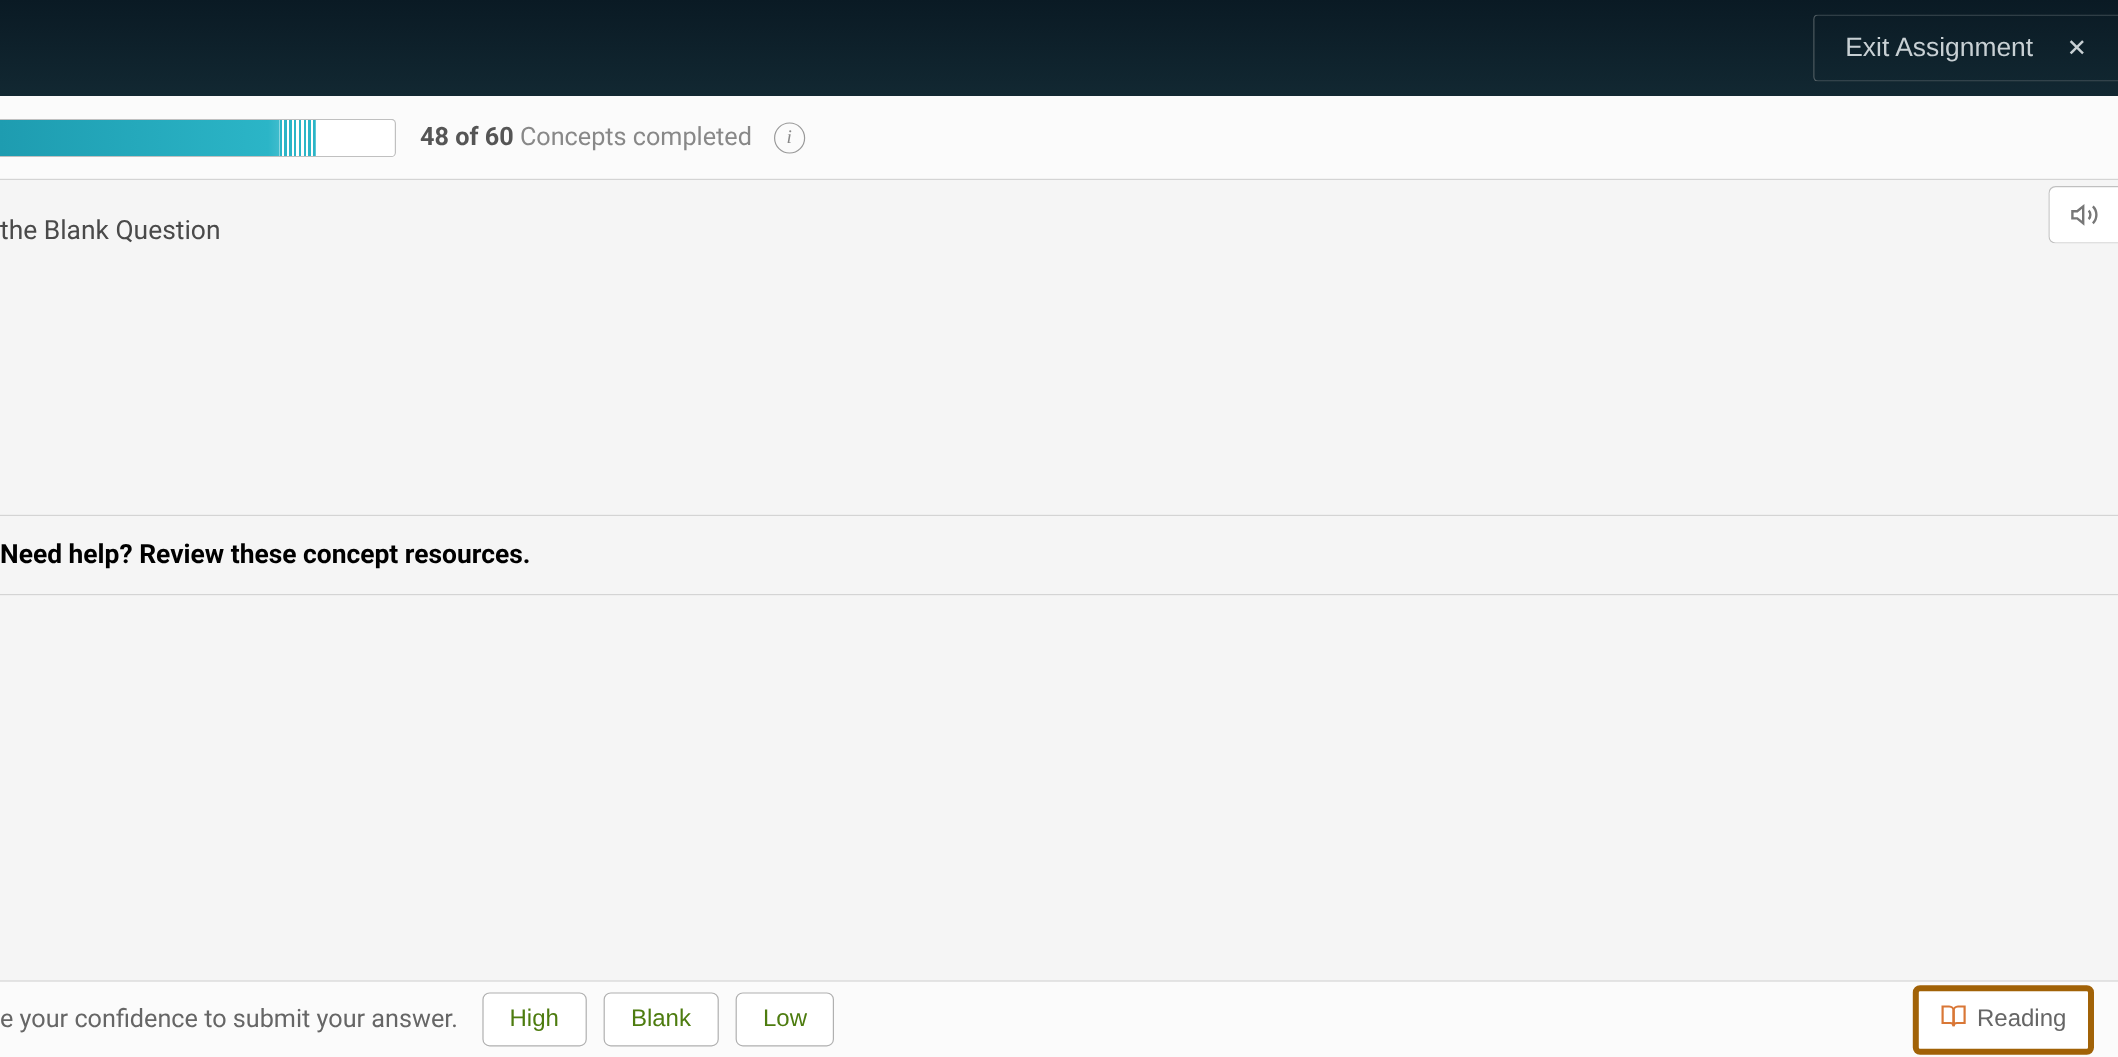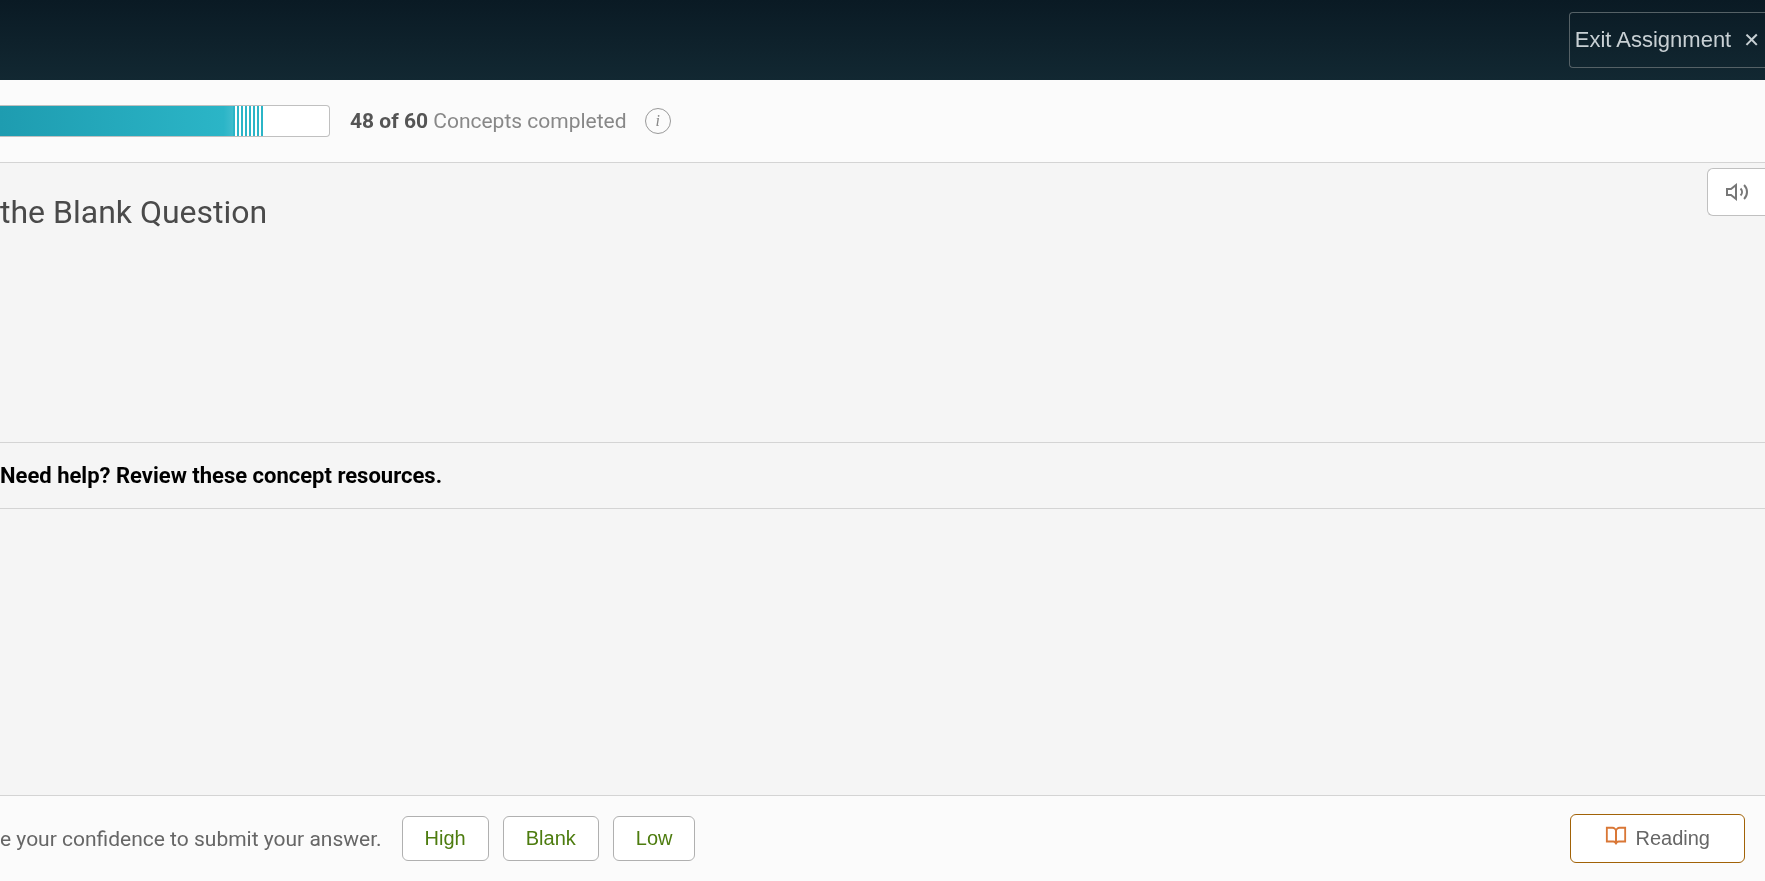--- a/index.html
+++ b/index.html
@@ -20,39 +20,39 @@
       display: flex;
       justify-content: flex-end;
       align-items: center;
       padding-right: 0;
     }
     .exit-btn {
       background: transparent;
       border: 1px solid #556166;
       color: #c8d0d4;
       font-size: 22px;
-      padding: 14px 5px;
-      display: flex;
-      align-items: center;
-      gap: 12px;
+      padding: 14px 26px;
+      display: flex;
+      align-items: center;
+      gap: 28px;
       cursor: pointer;
       border-right: none;
       border-radius: 4px 0 0 4px;
     }
     .exit-btn .close-x {
       font-size: 20px;
       color: #c8d0d4;
     }
     .main-content {
       background: #f5f5f5;
       height: calc(100% - 80px);
       position: relative;
     }
     .progress-section {
-      height: 83px;
+      height: 70px;
       background: #fbfbfb;
       border-bottom: 1px solid #d4d4d4;
       display: flex;
       align-items: center;
       padding-left: 0;
       text-align: center;
     }
     .progress-bar-container {
       width: 330px;
       height: 32px;
@@ -101,21 +101,21 @@
       font-size: 16px;
       cursor: pointer;
     }
     .question-area {
       padding: 30px 0 0 0;
       position: relative;
       height: 280px;
       border-bottom: 1px solid #d4d4d4;
     }
     .question-title {
-      font-size: 32px;
+      font-size: 22px;
       color: #4a4a4a;
       font-weight: 400;
       padding-left: 0;
       margin-bottom: 50px;
     }
     .audio-btn {
       position: absolute;
       right: 0;
       top: 5px;
       width: 58px;
@@ -154,21 +154,21 @@
     .help-text {
       font-size: 22px;
       font-weight: 700;
       color: #000000;
     }
     .bottom-bar {
       position: absolute;
       bottom: 0;
       left: 0;
       right: 0;
-      height: 86px;
+      height: 64px;
       background: #fbfbfb;
       border-top: 1px solid #d4d4d4;
       display: flex;
       align-items: center;
       padding: 0 0;
     }
     .confidence-text {
       font-size: 21px;
       color: #666;
       margin-right: 20px;
@@ -180,23 +180,23 @@
       padding: 10px 22px;
       font-size: 20px;
       color: #4d7c0f;
       margin-right: 14px;
       cursor: pointer;
     }
     .reading-btn {
       margin-left: auto;
       margin-right: 20px;
       background: #fff;
-      border: 1px solid #a16207;
+      border: 5px solid #a16207;
       border-radius: 6px;
-      padding: 10px 34px;
+      padding: 10px 18px;
       font-size: 20px;
       color: #666;
       cursor: pointer;
       display: flex;
       align-items: center;
       gap: 8px;
     }
     .book-icon {
       color: #d97736;
     }

